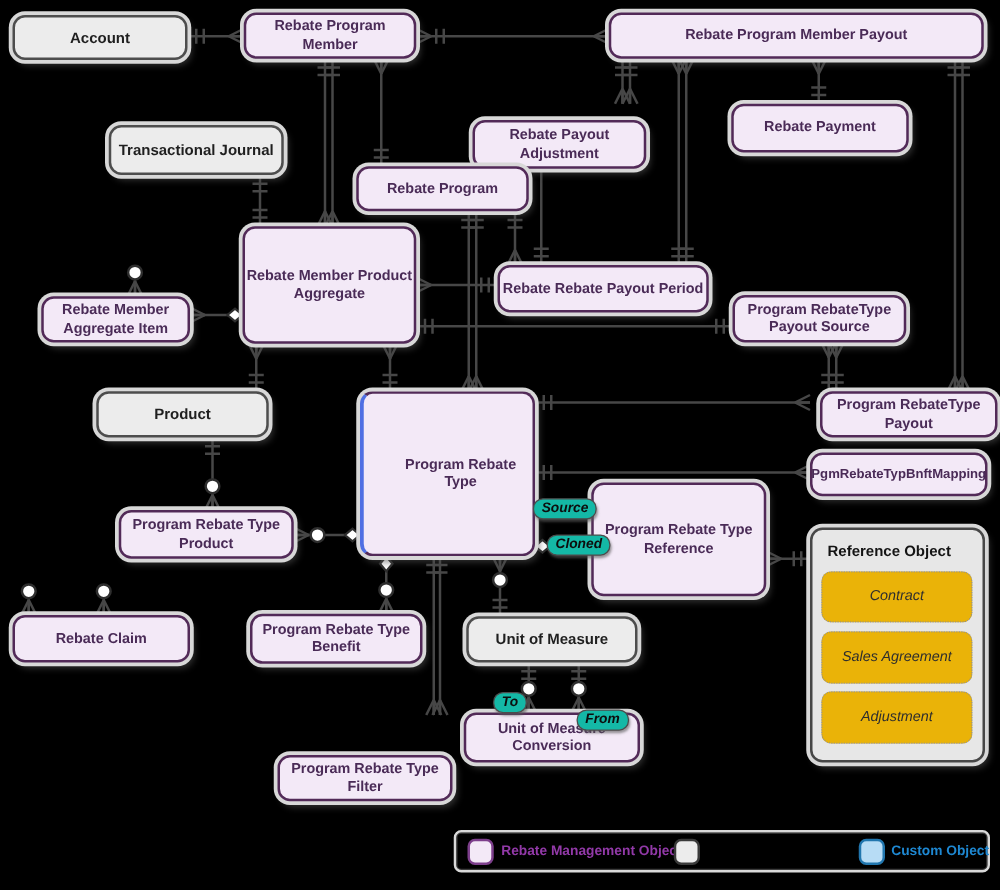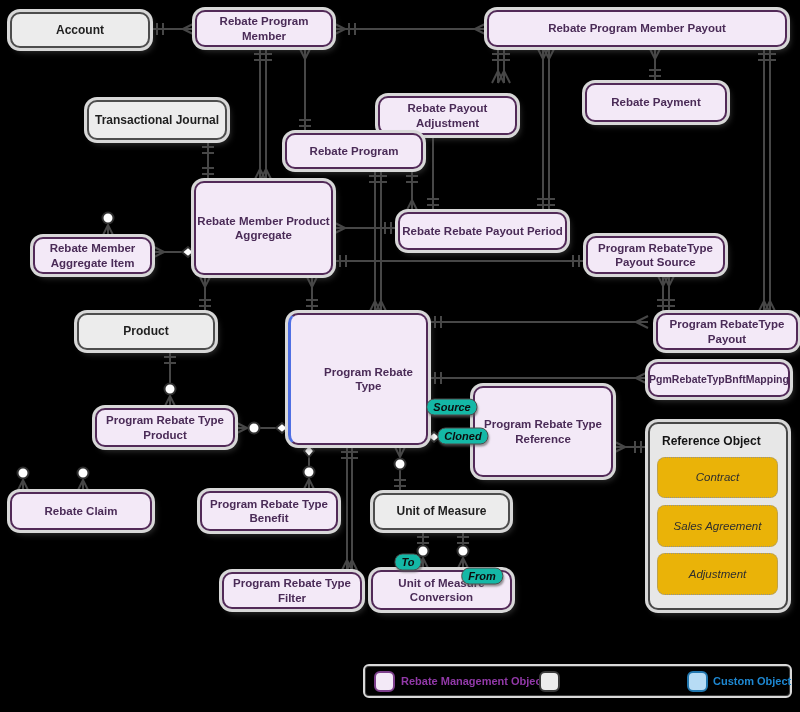--- a/index.html
+++ b/index.html
@@ -341,21 +341,21 @@
       </div>
       <div class="node t-rebate" style="left: 10px; top: 492px; width: 142px; height: 38px;">
         <span>Rebate Claim</span>
       </div>
       <div class="node t-rebate" style="left: 200px; top: 491px; width: 138px; height: 40px;">
         <span>Program Rebate Type Benefit</span>
       </div>
       <div class="node t-standard" style="left: 373px; top: 493px; width: 137px; height: 37px;">
         <span>Unit of Measure</span>
       </div>
-      <div class="node t-rebate" style="left: 222px; top: 572px; width: 140px; height: 37px;">
+      <div class="node t-rebate" style="left: 222px; top: 604px; width: 140px; height: 37px;">
         <span>Program Rebate Type Filter</span>
       </div>
       <div class="node t-rebate" style="left: 371px; top: 570px; width: 141px; height: 40px;">
         <span>Unit of Measure Conversion</span>
       </div>
     </div>
   <div id="wire-labels">
       <div class="wlabel" style="left: 452px; top: 407px;">Source</div>
       <div class="wlabel" style="left: 452px; top: 436px; margin-left: 11px;">Cloned</div>
       <div class="wlabel" style="left: 408px; top: 562px;">To</div>

